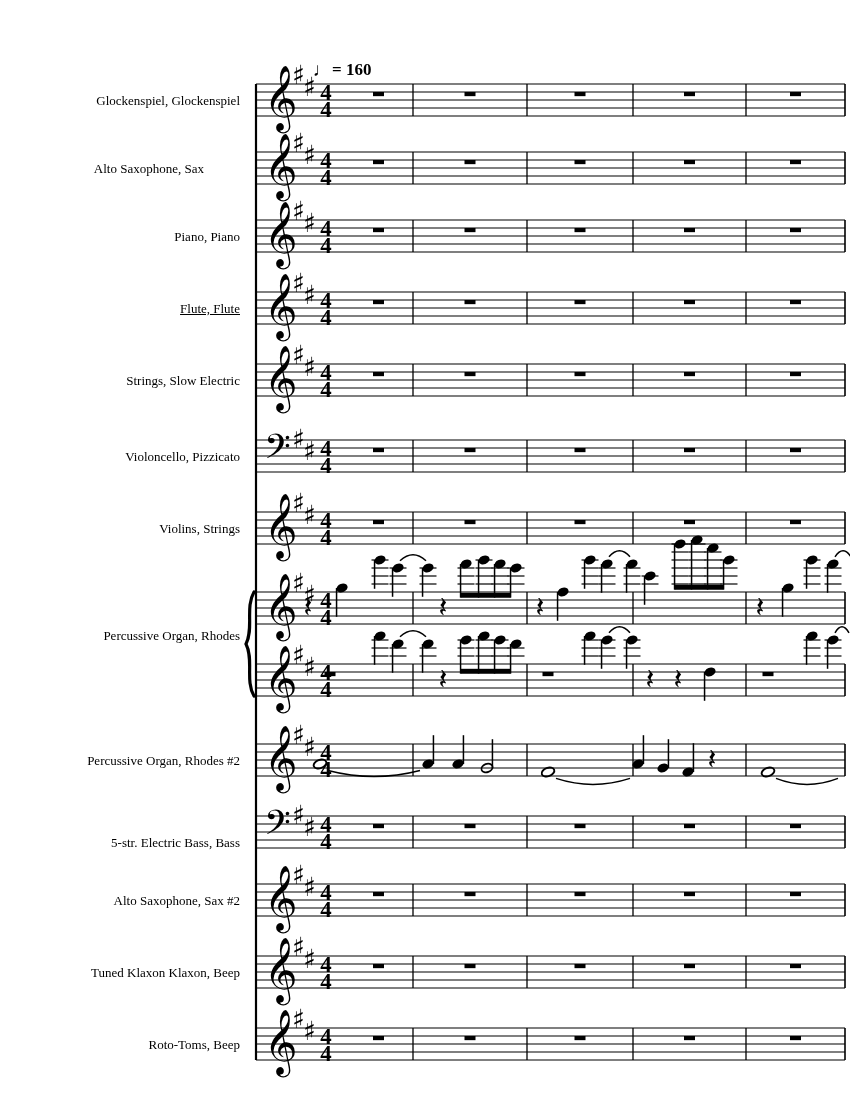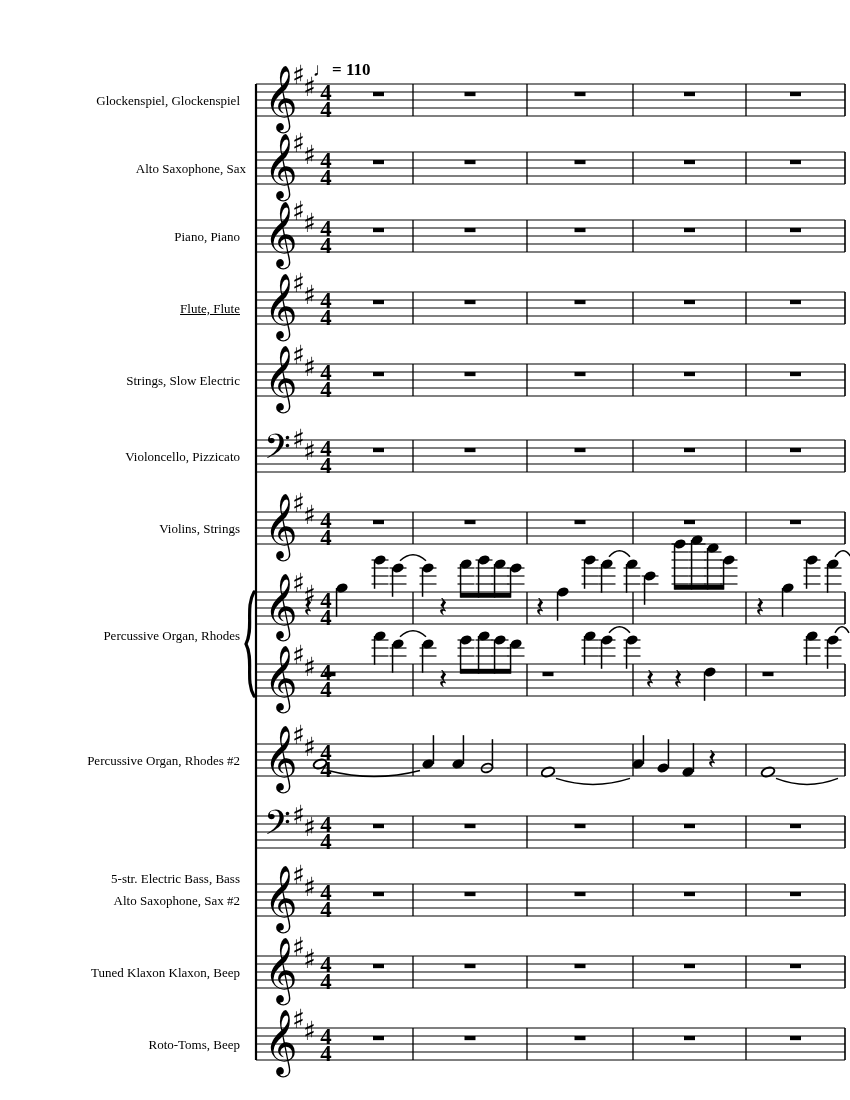--- a/index.html
+++ b/index.html
@@ -41,34 +41,34 @@
     vertical-align: -1px;
   }
   svg { display: block; }
 </style>
 </head>
 <body>
 
 <div id="score">
 
   <div class="tempo" id="tempo-mark" style="left: 313px; top: 60px;">
-    <span class="tempo-note">♩</span><span>= 110</span>
+    <span class="tempo-note">♩</span><span>= 160</span>
   </div>
 
   <div id="labels">
       <div class="staff-label" style="right: 610px; top: 94px;">Glockenspiel, Glockenspiel</div>
-      <div class="staff-label" style="right: 604px; top: 162px; text-align: center;">Alto Saxophone, Sax</div>
+      <div class="staff-label" style="right: 646px; top: 162px; text-align: center;">Alto Saxophone, Sax</div>
       <div class="staff-label" style="right: 610px; top: 230px;">Piano, Piano</div>
       <div class="staff-label" style="right: 610px; top: 302px; text-decoration: underline;">Flute, Flute</div>
       <div class="staff-label" style="right: 610px; top: 374px;">Strings, Slow Electric</div>
       <div class="staff-label" style="right: 610px; top: 450px;">Violoncello, Pizzicato</div>
       <div class="staff-label" style="right: 610px; top: 522px;">Violins, Strings</div>
       <div class="staff-label" style="right: 610px; top: 629px;">Percussive Organ, Rhodes</div>
       <div class="staff-label" style="right: 610px; top: 754px;">Percussive Organ, Rhodes #2</div>
-      <div class="staff-label" style="right: 610px; top: 872px;">5-str. Electric Bass, Bass</div>
+      <div class="staff-label" style="right: 610px; top: 836px;">5-str. Electric Bass, Bass</div>
       <div class="staff-label" style="right: 610px; top: 894px;">Alto Saxophone, Sax #2</div>
       <div class="staff-label" style="right: 610px; top: 966px;">Tuned Klaxon Klaxon, Beep</div>
       <div class="staff-label" style="right: 610px; top: 1038px;">Roto-Toms, Beep</div>
     </div>
 
   <svg id="engraving" width="850" height="1100" viewBox="0 0 850 1100" xmlns="http://www.w3.org/2000/svg">
       <g>
         <line x1="256" y1="84" x2="845" y2="84" stroke="#000000" stroke-width="1.1"></line>
         <line x1="256" y1="92" x2="845" y2="92" stroke="#000000" stroke-width="1.1"></line>
         <line x1="256" y1="100" x2="845" y2="100" stroke="#000000" stroke-width="1.1"></line>

